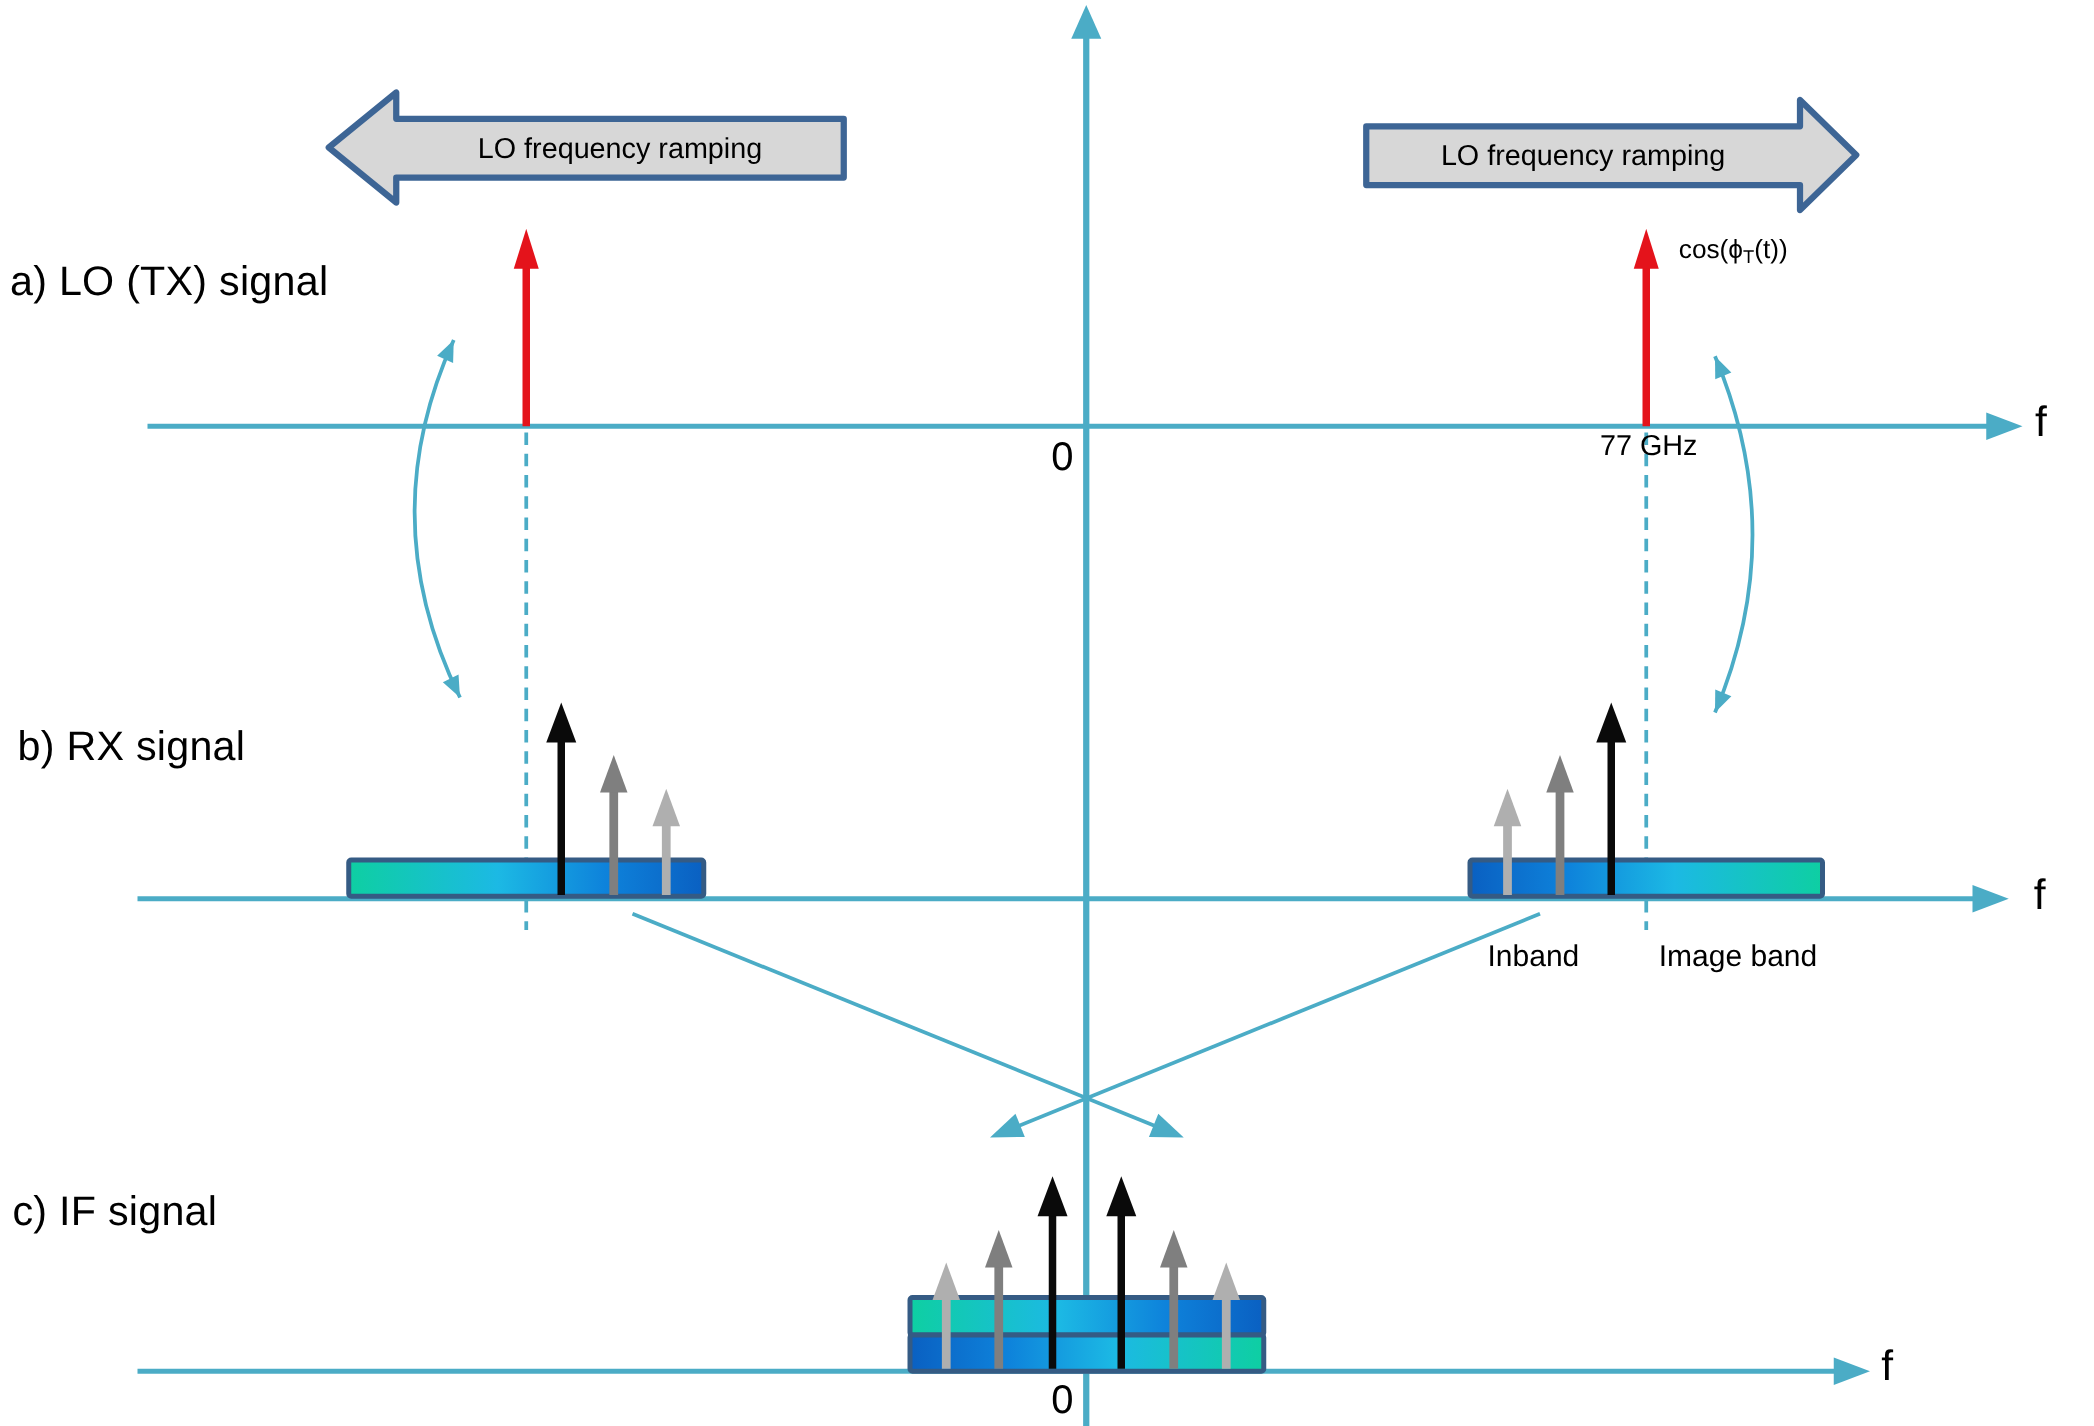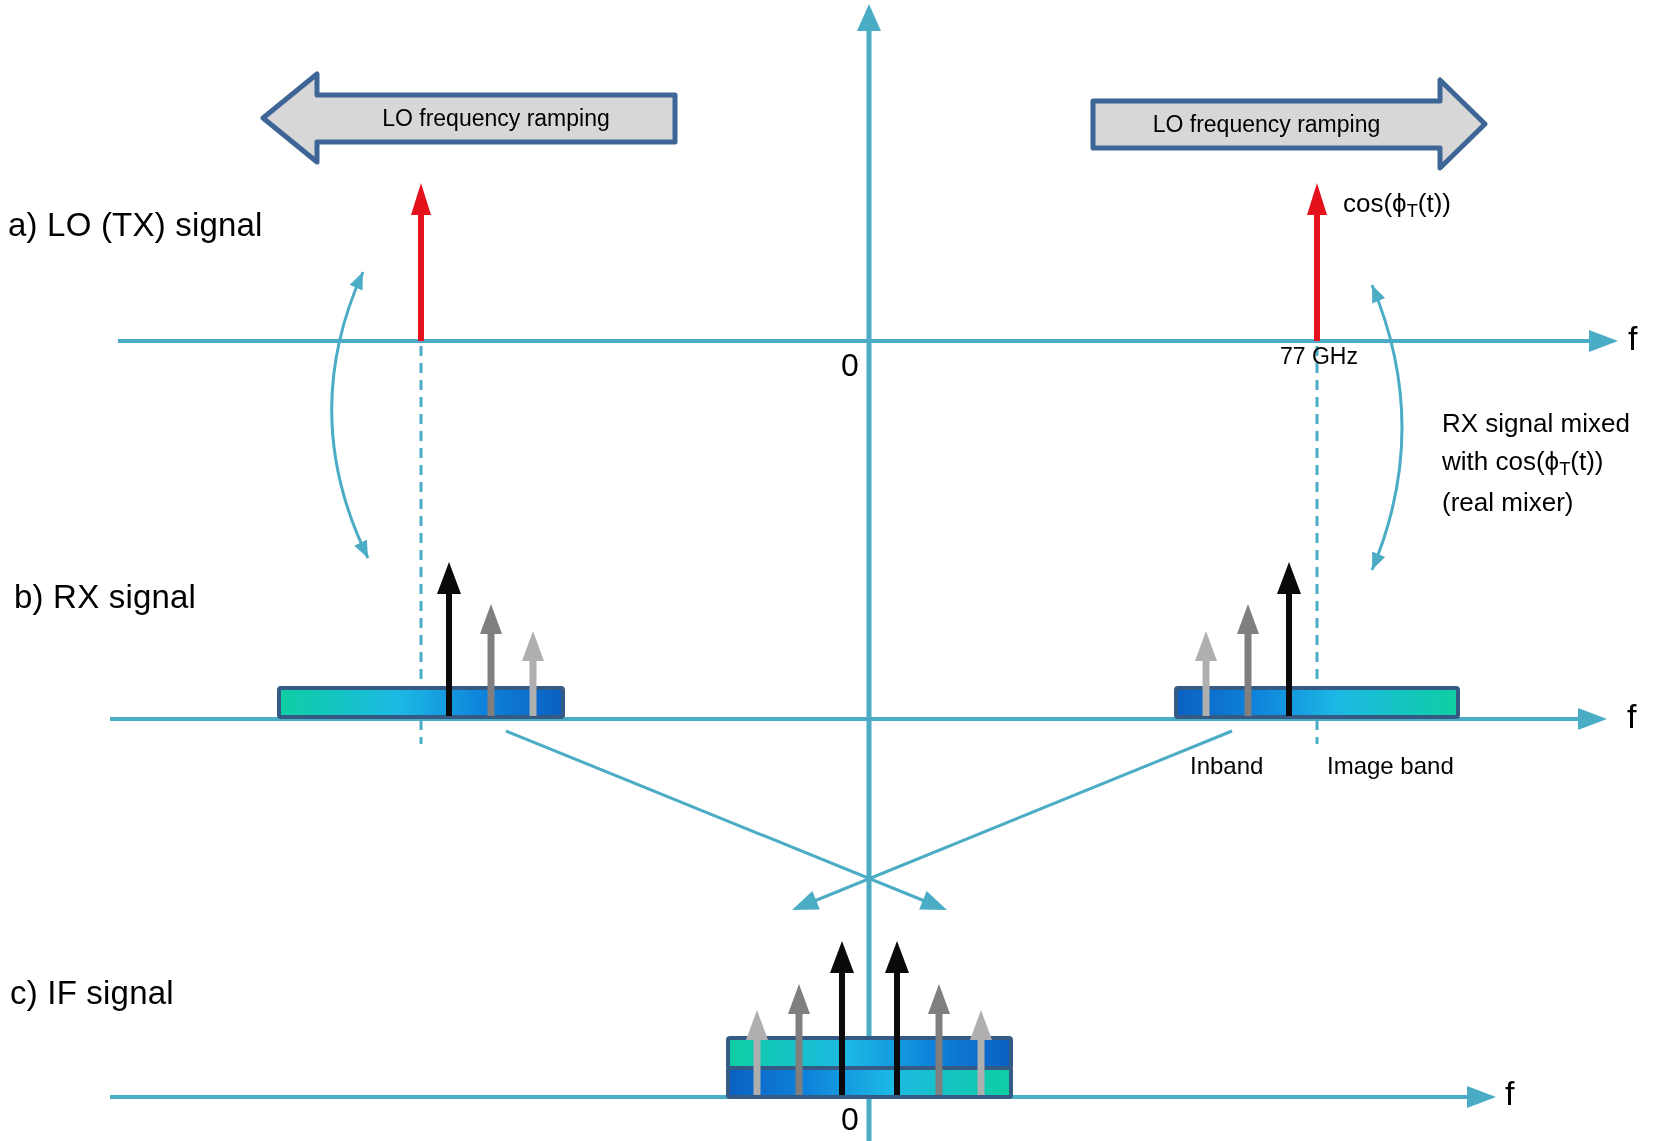--- a/index.html
+++ b/index.html
@@ -5,21 +5,21 @@
   html,body{margin:0;padding:0;background:#fff;}
   #stage{position:relative;width:1675px;height:1141px;background:#ffffff;overflow:hidden;
          font-family:"Liberation Sans", sans-serif;color:#000;}
   #diagram-svg{position:absolute;left:0;top:0;}
   .txt{position:absolute;white-space:nowrap;}
   .section-label{font-size:33px;font-weight:normal;letter-spacing:0.2px;}
   .banner-label{display:flex;align-items:center;justify-content:center;font-size:23px;}
   .axis-f{font-size:34px;}
   .axis-zero{font-size:32px;}
   .tick-label{font-size:23px;}
-  .small-note{font-size:26px;}
+  .small-note{font-size:21px;}
   .mixer-note{font-size:26px;line-height:38px;}
   .band-label{font-size:24px;}
   sub, .subT{font-size:70%;position:relative;top:0.25em;}
 </style>
 </head>
 <body>
 
 <div id="stage">
 
 <svg id="diagram-svg" width="1675" height="1141" viewBox="0 0 1675 1141">
@@ -162,38 +162,33 @@
     <polygon points="939,984 928,1014 950,1014" fill="#7F7F7F"></polygon>
   </g>
   <g>
     <line x1="981" y1="1036" x2="981" y2="1095" stroke="#AFAFAF" stroke-width="7"></line>
     <polygon points="981,1010 970,1040 992,1040" fill="#AFAFAF"></polygon>
   </g>
 </svg>
 
 <div class="txt section-label" style="left:8px;top:206px;">a) LO (TX) signal</div>
 <div class="txt section-label" style="left:14px;top:558px;margin-top:20px;">b) RX signal</div>
-<div class="txt section-label" style="left:10px;top:974px;">c) IF signal</div>
+<div class="txt section-label" style="left:10px;top:950px;">c) IF signal</div>
 
 <div class="txt banner-label" style="left:317px;top:95px;width:358px;height:47px;">LO frequency ramping</div>
 <div class="txt banner-label" style="left:1093px;top:101px;width:347px;height:47px;">LO frequency ramping</div>
 
 <div class="txt axis-zero" style="left:841px;top:347px;">0</div>
 <div class="txt tick-label" style="left:1280px;top:343px;">77 GHz</div>
 <div class="txt axis-f" style="left:1628px;top:319px;">f</div>
 
 <div class="txt axis-f" style="left:1627px;top:697px;">f</div>
 
 <div class="txt axis-zero" style="left:841px;top:1101px;">0</div>
 <div class="txt axis-f" style="left:1505px;top:1074px;">f</div>
 
 <div class="txt small-note" style="left:1343px;top:188px;"><span>cos(ϕ</span><span class="subT">T</span><span>(t))</span></div>
 
-<div class="txt mixer-note" style="left:1442px;top:404px;">
-  <div>RX signal mixed</div>
-  <div><span>with cos(ϕ</span><span class="subT">T</span><span>(t))</span></div>
-  <div>(real mixer)</div>
-</div>
 
 <div class="txt band-label" style="left:1190px;top:752px;">Inband</div>
 <div class="txt band-label" style="left:1327px;top:752px;text-align:right;">Image band</div>
 
 </div>
 
 </body></html>

